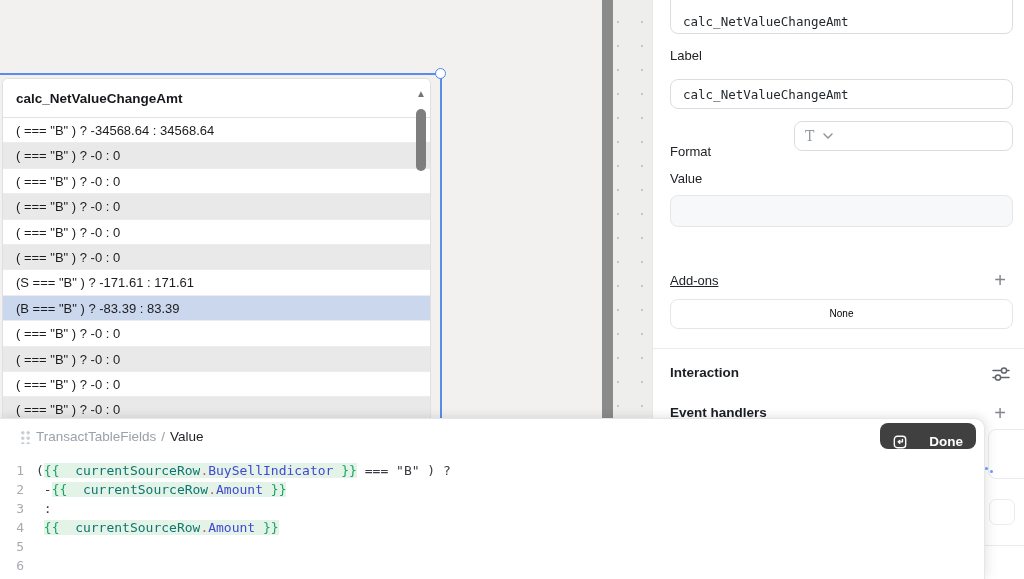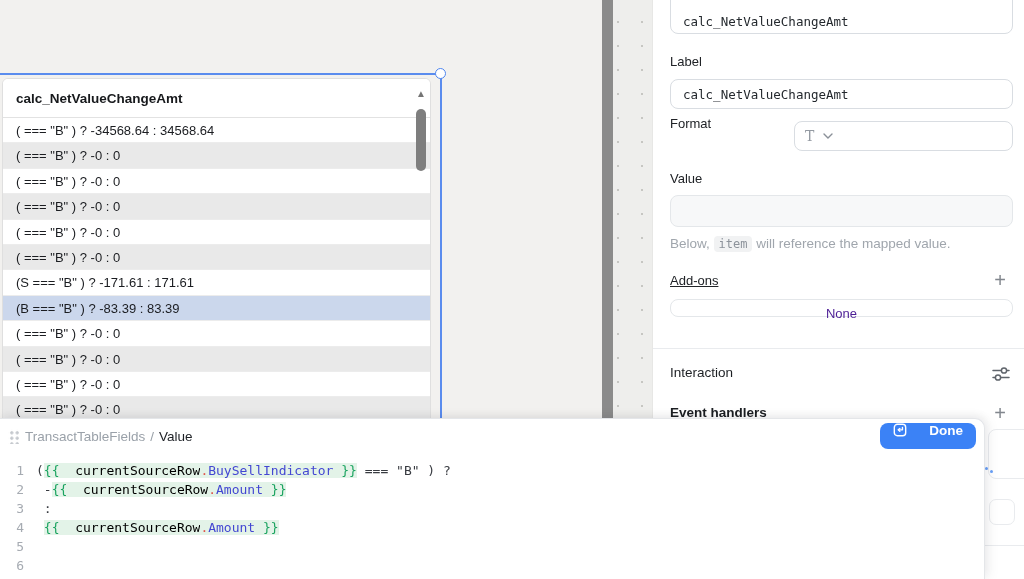--- a/index.html
+++ b/index.html
@@ -35,41 +35,41 @@
   
   .inspector { position:absolute; left:652px; top:0; width:372px; height:579px; background:#fff;
                border-left:1px solid #e7e7e5; }
   .field { position:absolute; left:17px; width:343px; border:1px solid #d9dde2; border-radius:8px;
            font-family:"DejaVu Sans Mono", monospace; font-size:12.5px; color:#24292e;
            background:#fff; outline:none; padding:0 12px; }
   .name-field { top:-10px; height:44px; padding-top:18px; }
   .label-field { top:79px; height:30px; }
   .value-field { top:195px; height:32px; background:#f7f8f9; border-color:#e4e7ea; }
   .lbl { position:absolute; left:17px; font-size:13px; color:#202327; }
-  .lbl-label { top:54px; }
-  .lbl-format { top:116px;text-align:center; }
+  .lbl-label { top:48px; }
+  .lbl-format { top:144px;text-align:center; }
   .lbl-value { top:171px; }
   .lbl-addons { top:273px;text-decoration:underline; }
   .dropdown { position:absolute; left:141px; top:121px; width:219px; height:30px;
               border:1px solid #d9dde2; border-radius:8px; background:#fff;
               display:flex; align-items:center; padding:0 10px; gap:9px; cursor:pointer; }
   .t-icon { font-family:"DejaVu Serif", serif; font-size:14px; color:#949aa2; line-height:1; }
   .dd-value { font-size:13px; color:#1f2329; flex:1; }
   .help { position:absolute; left:17px; top:236px; font-size:13.5px; color:#a0a6ad; }
   .help code { font-family:"DejaVu Sans Mono", monospace; font-size:12px; color:#8d939b;
                background:#f1f2f3; border-radius:4px; padding:1px 5px; }
   .plus { position:absolute; width:22px; height:22px; border:none; background:transparent;
           font-size:20px; font-weight:300; line-height:20px; color:#82878e; cursor:pointer; }
   .addons-plus { left:336px; top:269px; }
   .eh-plus { left:336px; top:402px; }
-  .none-box { position:absolute; left:17px; top:299px; width:343px; height:18px; line-height:28px;
-              border:1px solid #e4e7ea; border-radius:8px; text-align:center; font-size:13px;
-              color:#4c1d95; cursor:pointer; }
+  .none-box { position:absolute; left:17px; top:299px; width:343px; height:30px; line-height:28px;
+              border:1px solid #e4e7ea; border-radius:8px; text-align:center; font-size:10px;
+              color:#000000; cursor:pointer; }
   .divider { position:absolute; left:0; top:348px; width:372px; height:1px; background:#e9ebee; }
-  .section-title { position:absolute; left:17px; font-size:13.5px; font-weight:400; color:#1c1f23; }
+  .section-title { position:absolute; left:17px; font-size:13.5px; font-weight:700; color:#1c1f23; }
   .t-interaction { top:365px; }
   .t-eventhandlers { top:405px; font-weight:700; }
   .icon-btn { position:absolute; border:none; background:transparent; cursor:pointer; padding:0; }
   .sliders-btn { left:339px; top:366px; }
 
   
   .frag-box1 { position:absolute; left:988px; top:429px; width:46px; height:50px;
                border:1px solid #e9ebee; border-radius:8px; background:#fff; z-index:5; }
   .frag-dot1, .frag-dot2 { position:absolute; width:3px; height:3px; border-radius:50%;
                background:#6aa1f8; z-index:6; }
@@ -77,39 +77,39 @@
   .frag-box2 { position:absolute; left:989px; top:499px; width:26px; height:26px;
                border:1px solid #e9ebee; border-radius:7px; background:#fff; z-index:5; }
   .frag-divider { position:absolute; left:985px; top:545px; width:39px; height:1px;
                background:#e9ebee; z-index:5; }
 
   
   .bottom-panel { position:absolute; left:0; top:418px; width:985px; height:161px; background:#fff;
                   border-top:1px solid #e4e6e9; border-right:1px solid #e4e6e9;
                   border-top-right-radius:10px; z-index:10;
                   box-shadow:0 -3px 10px rgba(20,24,31,.06), 5px 0 12px rgba(20,24,31,.05); }
-  .bp-header { height:34px; display:flex; align-items:center; padding:0 8px 0 8px; }
+  .bp-header { height:34px; display:flex; align-items:center; padding:0 8px 0 19px; }
   .drag-handle { width:11px; height:15px; margin-right:6px;
                  background-image:radial-gradient(circle, #c4c8cd 1.4px, transparent 1.6px);
                  background-size:5.5px 5.5px; background-position:1px 1px; cursor:grab; }
   .crumb-parent, .crumb-sep { font-size:13.5px; color:#9aa1a9; }
   .crumb-sep { margin:0 5px; }
   .crumb-current { font-size:13.5px; color:#1d2025; font-weight:500; }
-  .done-btn { margin-left:auto; height:26px; display:flex; align-items:flex-start; gap:22px;
-              background:#3b82f6; color:#fff; border:none; border-radius:8px; padding:0 13px;
+  .done-btn { margin-left:auto; height:26px; display:flex; align-items:flex-end; gap:22px;
+              background:#404040; color:#fff; border:none; border-radius:8px; padding:0 13px;
               font-size:13.5px; font-weight:600; font-family:"Liberation Sans", sans-serif; cursor:pointer; }
   .code-area { padding-top:9px; }
   .code-line { display:flex; min-height:18.9px; line-height:18.9px;
                font-family:"DejaVu Sans Mono", monospace; font-size:13px; }
   .line-num { width:16px; margin-left:8px; margin-right:12px; text-align:right;
               color:#a6abb2; flex:none; }
   .line-code { white-space:pre; }
   .tok-plain { color:#383b41; }
   .tok-brace { color:#1aa35f; }
-  .tok-var   { color:#000000; }
+  .tok-var   { color:#0f766e; }
   .tok-dot   { color:#e0544a; }
   .tok-prop  { color:#4347d2; }
   .bg { background:#e3f3e8; }
 </style>
 </head>
 <body>
 
 <div class="canvas">
   <div class="table-card">
     <div class="card-header">calc_NetValueChangeAmt</div>
@@ -145,21 +145,20 @@
   <input class="field label-field" value="calc_NetValueChangeAmt" style="">
   <div class="lbl lbl-format">Format</div>
   <div class="dropdown">
     <span class="t-icon">T</span>
     <svg width="10" height="6" viewBox="0 0 10 6">
       <path d="M1 1 L5 5 L9 1" fill="none" stroke="#8a9098" stroke-width="1.4" stroke-linecap="round"></path>
     </svg>
   </div>
   <div class="lbl lbl-value">Value</div>
   <input class="field value-field" style="">
-  <p class="help"><span>Below,</span> <code>item</code><span> will reference the mapped value.</span></p>
   <div class="lbl lbl-addons">Add-ons</div>
   <button class="plus addons-plus">+</button>
   <div class="none-box">None</div>
   <div class="divider"></div>
   <div class="section-title t-interaction">Interaction</div>
   <button class="icon-btn sliders-btn">
     <svg width="18" height="16" viewBox="0 0 18 16" fill="none" stroke="#5f646b" stroke-width="1.5" stroke-linecap="round">
       <line x1="1" y1="4.5" x2="17" y2="4.5"></line>
       <circle cx="12" cy="4.5" r="2.6" fill="#fff"></circle>
       <line x1="1" y1="11.5" x2="17" y2="11.5"></line>

